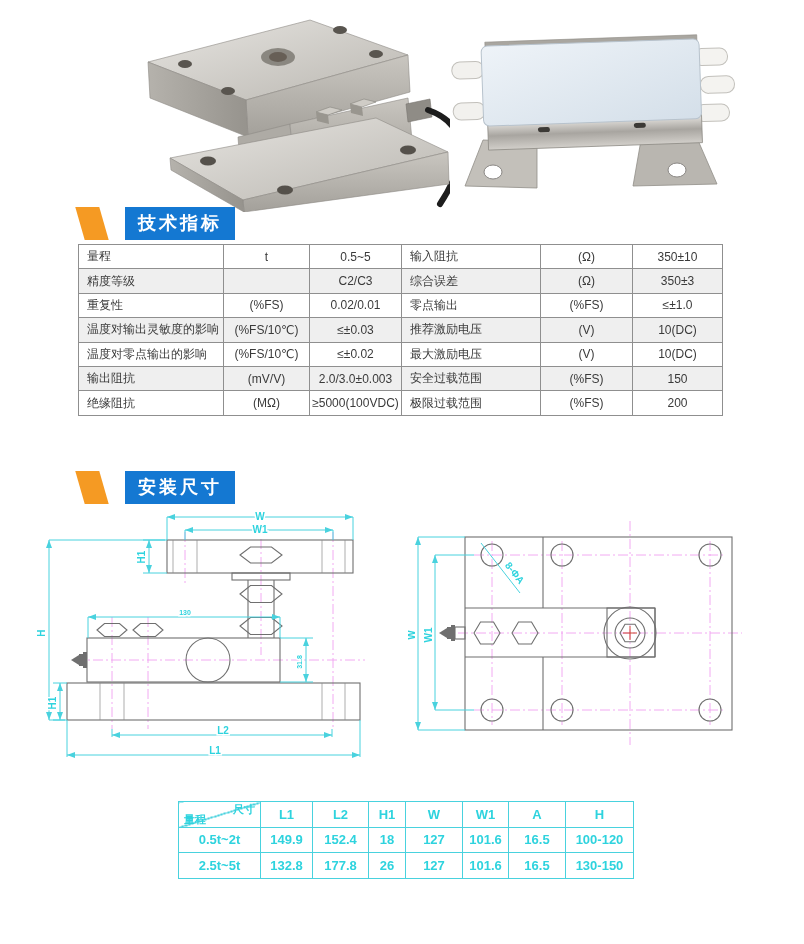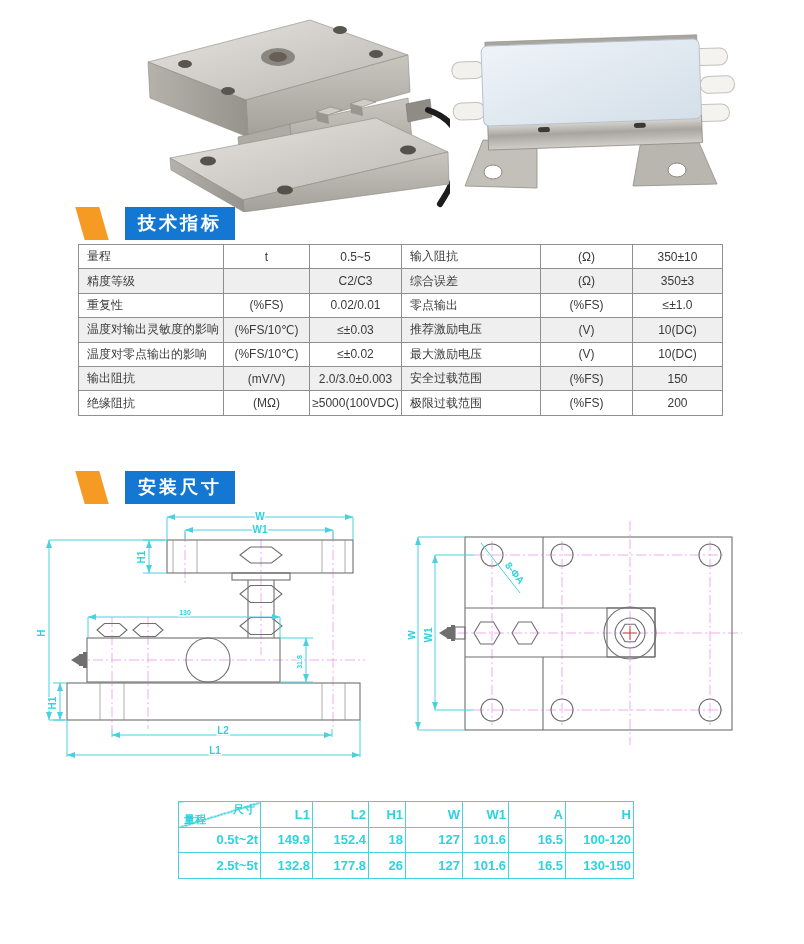--- a/index.html
+++ b/index.html
@@ -20,21 +20,21 @@
   table.spec{position:absolute;left:78px;top:244px;border-collapse:collapse;table-layout:fixed;
              width:644px;}
   table.spec td{border:1px solid #8f8f8f;height:23.4px;font-size:12px;color:#3a3a3a;
                 text-align:center;padding:0 2px;overflow:hidden;white-space:nowrap;}
   table.spec td.l{text-align:left;padding-left:8px;}
   table.spec tr:nth-child(even){background:#efefef;}
 
   
   table.dims{position:absolute;left:178px;top:801px;border-collapse:collapse;table-layout:fixed;
              width:455px;color:#2ed3de;font-weight:bold;}
-  table.dims td{border:1.5px solid #49d2de;height:24.5px;font-size:13px;text-align:right;
+  table.dims td{border:1.5px solid #49d2de;height:24.5px;font-size:13px;text-align:center;
                 padding:0 2px;white-space:nowrap;}
   td.corner{position:relative;
      background-image:linear-gradient(to bottom right,transparent calc(50% - 0.8px),
         #49d2de calc(50% - 0.8px),#49d2de calc(50% + 0.8px),transparent calc(50% + 0.8px));}
   td.corner .ct{position:absolute;top:0px;right:5px;font-size:11px;}
   td.corner .cb{position:absolute;bottom:0px;left:5px;font-size:11px;}
 
   
   .edge{stroke:#6f6f6f;stroke-width:1.1;fill:none;}
   .edge2{stroke:#8a8a8a;stroke-width:0.7;fill:none;}

